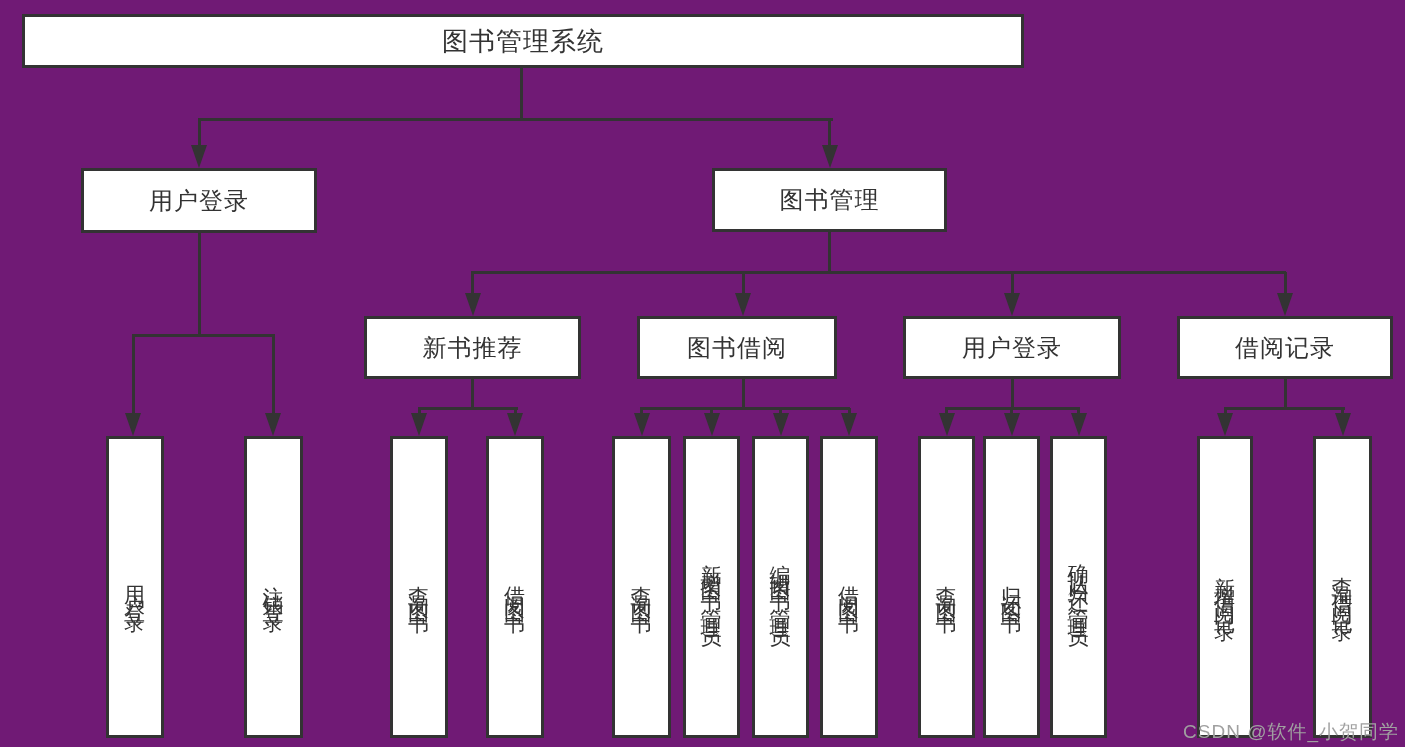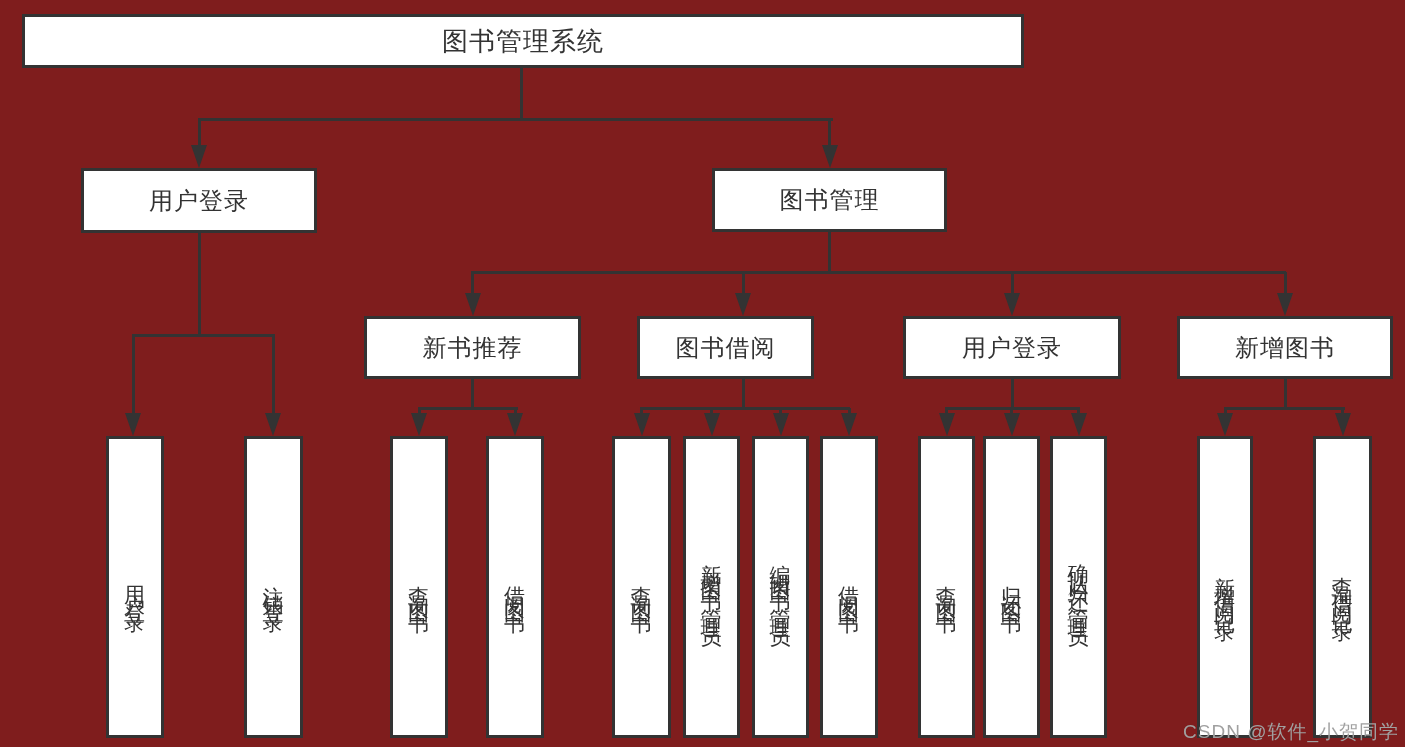--- a/index.html
+++ b/index.html
@@ -1,19 +1,19 @@
 <!DOCTYPE html>
 <html><head>
 <meta charset="utf-8">
 <style>
   html,body{margin:0;padding:0;background:#ffffff;}
   .canvas{
     position:relative;
     width:1405px;height:747px;
-    background:#7f1d1d;
+    background:#701a75;
     font-family:"Liberation Sans","DejaVu Sans",sans-serif;
     color:#333333;
     overflow:hidden;
   }
   .box{
     position:absolute;
     box-sizing:border-box;
     border:3px solid #333333;
     background:#ffffff;
     display:flex;
@@ -62,28 +62,28 @@
   <div class="box lvl-node" style="left:81px;top:168px;width:236px;height:65px;">
     <span>用户登录</span>
   </div>
   <div class="box lvl-node" style="left:364px;top:316px;width:217px;height:63px;">
     <span>新书推荐</span>
   </div>
 
   <div class="box lvl-node" style="left:712px;top:168px;width:235px;height:64px;">
     <span>图书管理</span>
   </div>
-  <div class="box lvl-node" style="left:637px;top:316px;width:177px;height:63px;">
+  <div class="box lvl-node" style="left:637px;top:316px;width:200px;height:63px;">
     <span>图书借阅</span>
   </div>
   <div class="box lvl-node" style="left:903px;top:316px;width:218px;height:63px;">
     <span>用户登录</span>
   </div>
   <div class="box lvl-node" style="left:1177px;top:316px;width:216px;height:63px;">
-    <span>新增图书</span>
+    <span>借阅记录</span>
   </div>
 
   <div class="box" style="left:106px;top:436px;width:58px;height:302px;">
     <span class="leaf">用户登录</span>
   </div>
   <div class="box" style="left:244px;top:436px;width:59px;height:302px;">
     <span class="leaf">注销登录</span>
   </div>
 
   <div class="box" style="left:390px;top:436px;width:58px;height:302px;">

